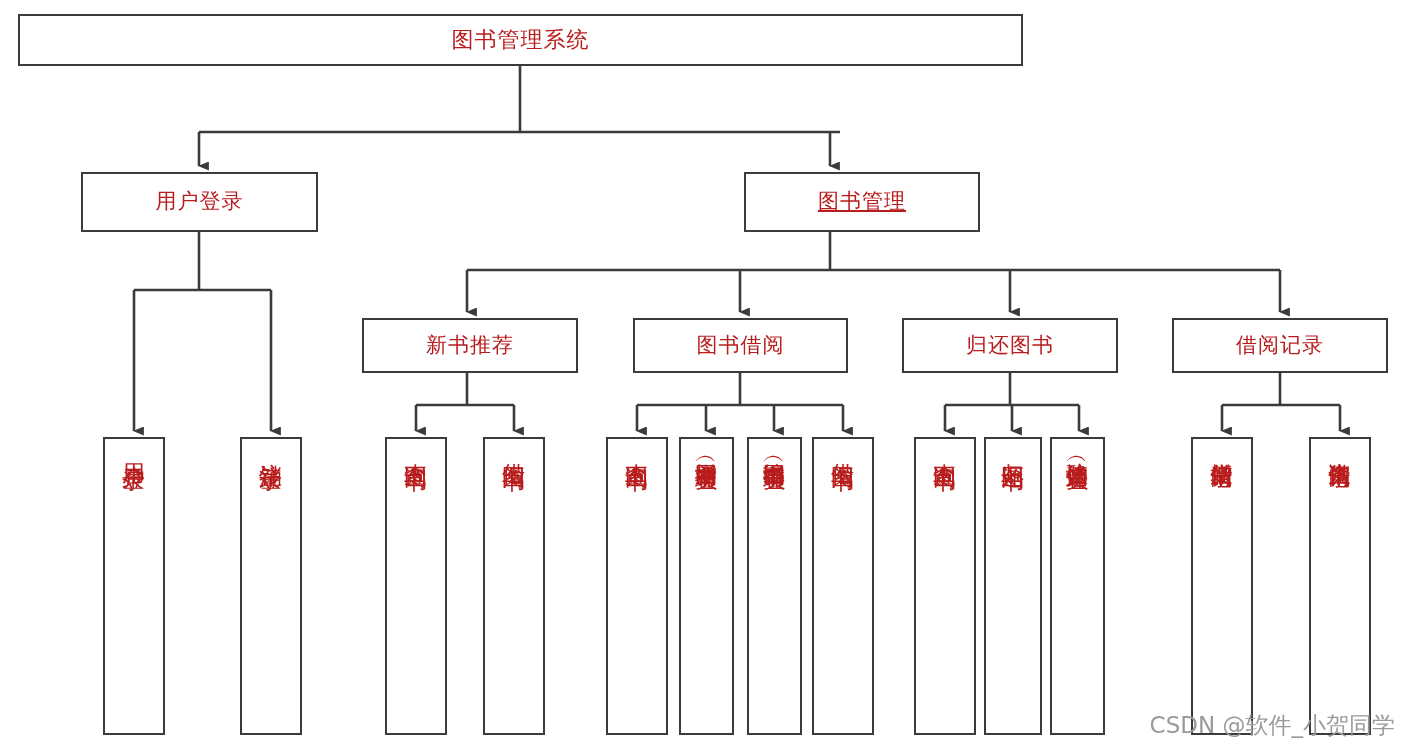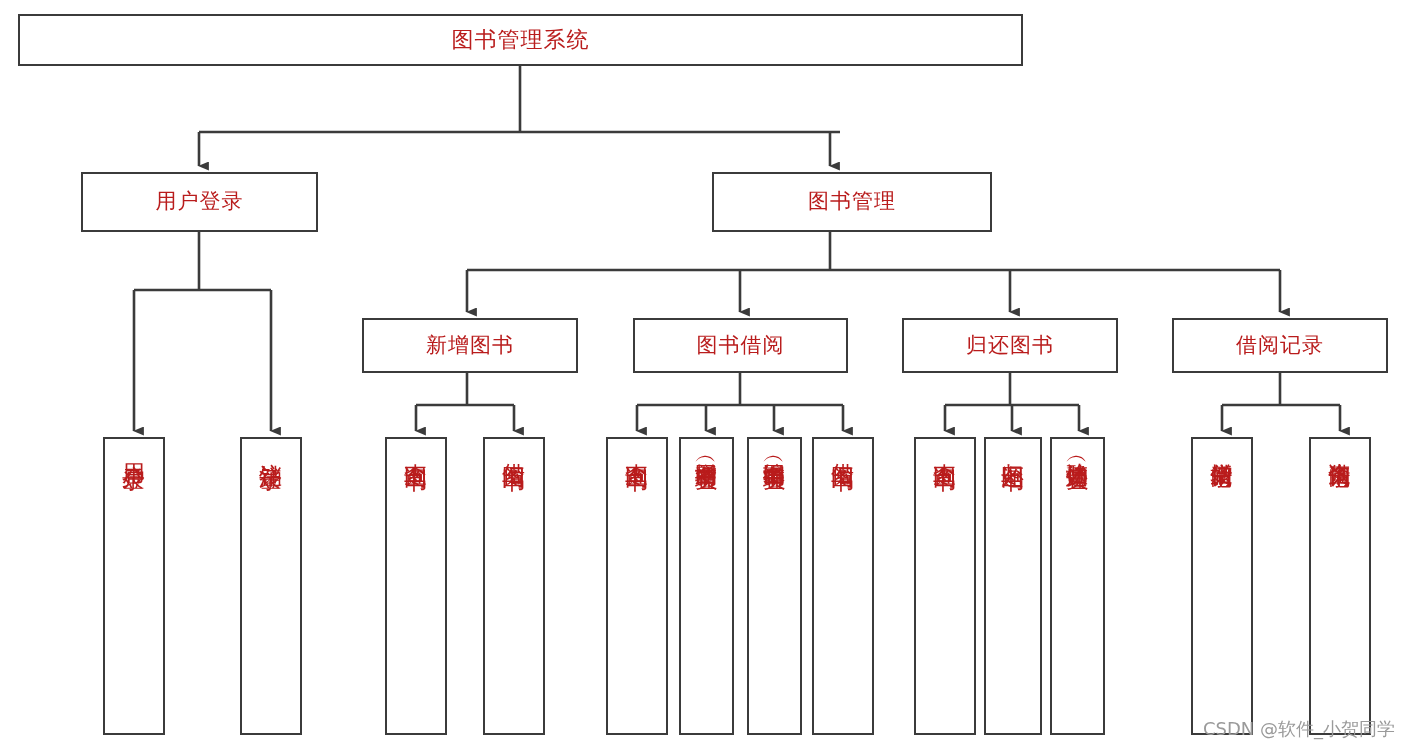--- a/index.html
+++ b/index.html
@@ -63,21 +63,21 @@
     white-space: nowrap;
   }
   .node.v.tall .node-label {
     font-size: 22px;
     letter-spacing: 1px;
   }
   #watermark {
     position: absolute;
     right: 10px;
     bottom: 6px;
-    font-size: 18px;
+    font-size: 23px;
     color: #9a9a9a;
     white-space: nowrap;
     font-family: "DejaVu Sans", "Liberation Sans", sans-serif;
   }
 </style>
 </head>
 <body>
 
 <div id="diagram-root">
 
@@ -132,26 +132,26 @@
   </svg>
 
   <div class="node h root" style="left:18px; top:14px; width:1005px; height:52px;">
     <span class="node-label">图书管理系统</span>
   </div>
 
   <div class="node h" style="left:81px; top:172px; width:237px; height:60px;">
     <span class="node-label">用户登录</span>
   </div>
 
-  <div class="node h" style="left:712px; top:172px; width:280px; height:60px;">
+  <div class="node h" style="left:744px; top:172px; width:236px; height:60px;text-decoration:underline;">
     <span class="node-label">图书管理</span>
   </div>
 
   <div class="node h" style="left:362px; top:318px; width:216px; height:55px;">
-    <span class="node-label">新增图书</span>
+    <span class="node-label">新书推荐</span>
   </div>
 
   <div class="node h" style="left:633px; top:318px; width:215px; height:55px;justify-content:center;">
     <span class="node-label">图书借阅</span>
   </div>
 
   <div class="node h" style="left:902px; top:318px; width:216px; height:55px;">
     <span class="node-label">归还图书</span>
   </div>
 

